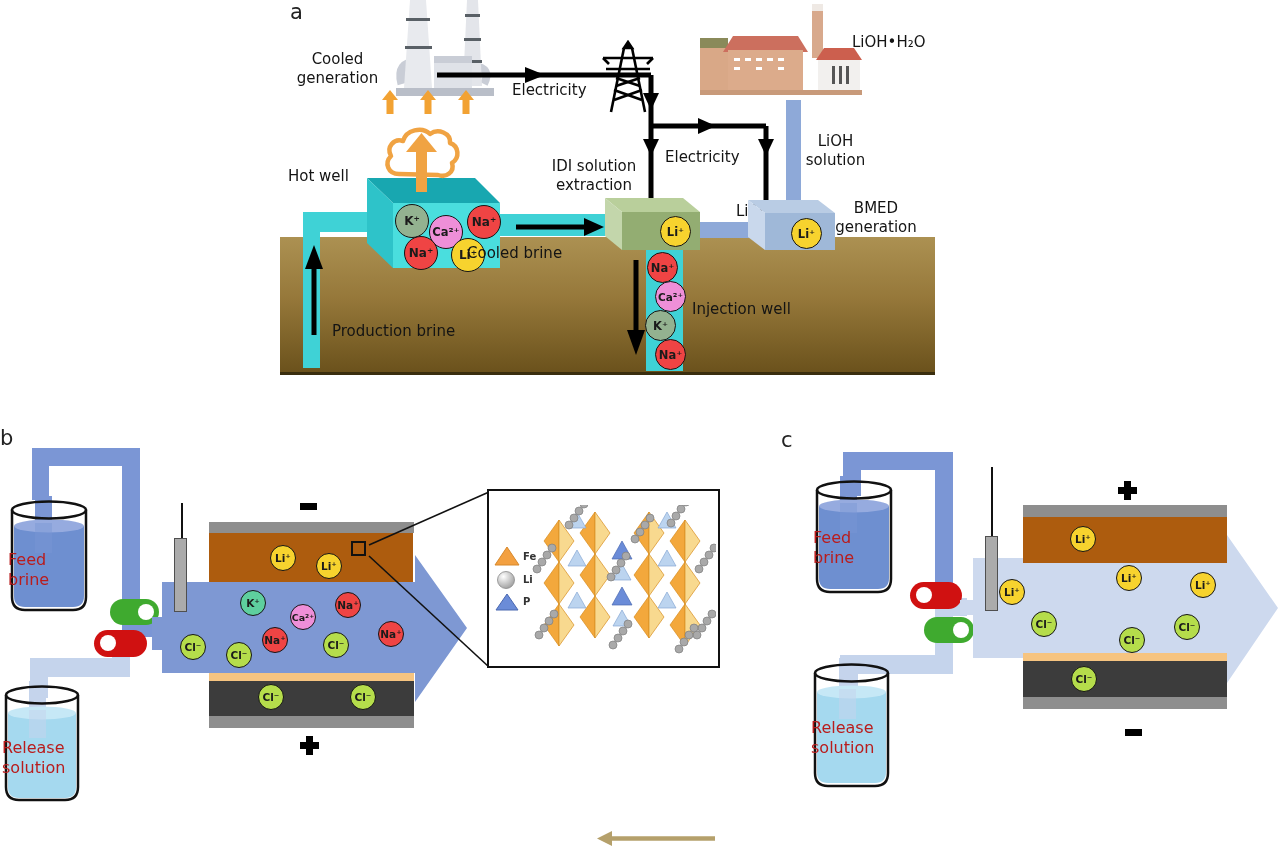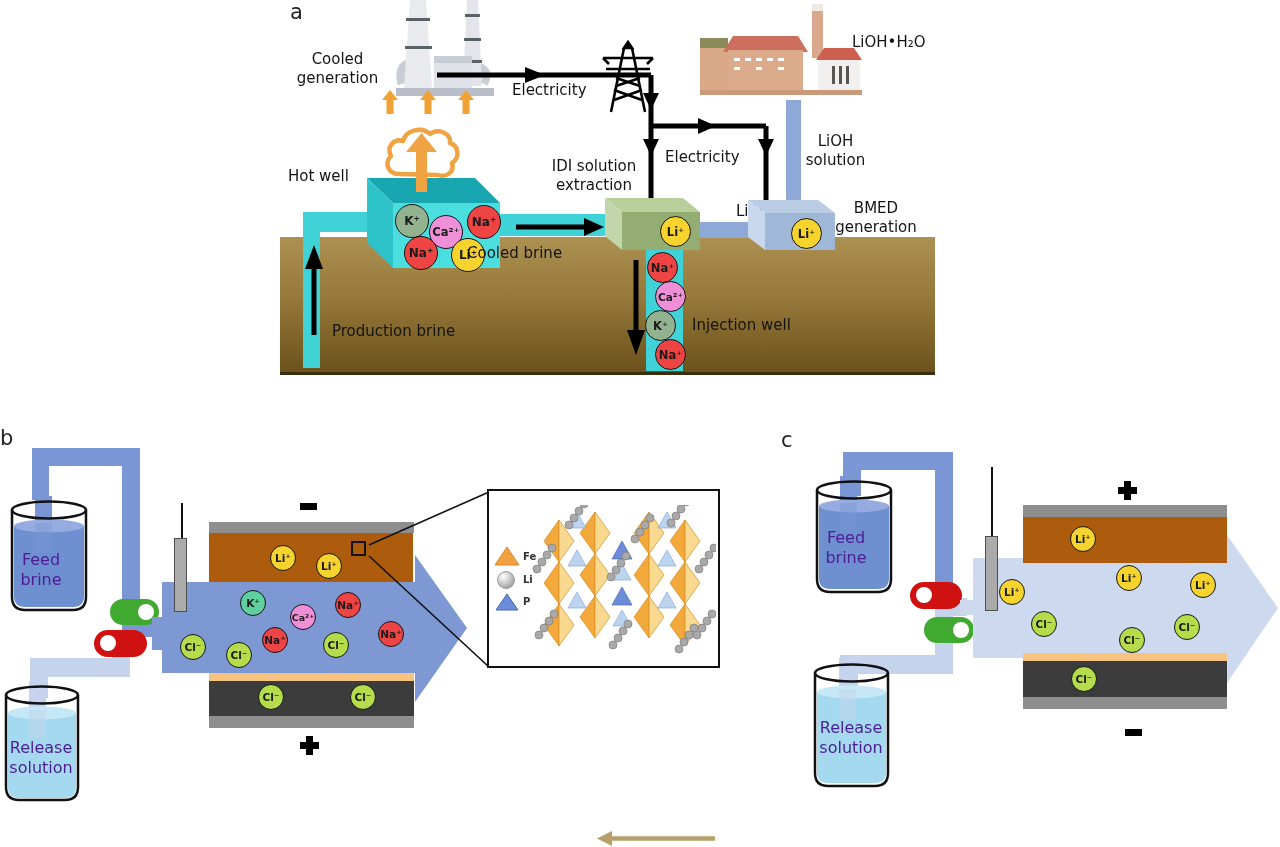--- a/index.html
+++ b/index.html
@@ -16,21 +16,21 @@
   .ion-sm { width:26px; height:26px; font-size:10.5px; }
   .na { background:#ef4444; } .cl { background:#b5dd4b; } .li { background:#f7d32e; }
   .ka { background:#93b290; } .kb { background:#5ecf9e; } .ca { background:#ee8fd8; }
   .pipe-cyan  { position:absolute; background:#3fd2d6; }
   .pipe-blue  { position:absolute; background:#7b96d5; }
   .pipe-light { position:absolute; background:#c5d4ec; }
   .pipe-steel { position:absolute; background:#8ea9d8; }
   .valve { position:absolute; border-radius:14px; }
   .valve .dot { position:absolute; top:5px; width:16px; height:16px; border-radius:50%; background:#fff; }
   .v-green { background:#3faa2f; } .v-red { background:#d01111; }
-  .beaker-text { position:absolute; font-size:16px; line-height:1.25; color:#4c1d95; text-align:center; }
+  .beaker-text { position:absolute; font-size:16px; line-height:1.25; color:#b91c1c; text-align:left; }
   .bar-h { position:absolute; background:#000; }
   .electrode-brown { position:absolute; background:#ad5c0e; }
   .electrode-dark  { position:absolute; background:#3c3c3c; }
   .electrode-frame { position:absolute; background:#8e8e8e; }
   .membrane { position:absolute; background:#f6c480; }
   .ref-rod  { position:absolute; background:#ababab; border:1px solid #4f4f4f; box-sizing:border-box; }
   .ref-wire { position:absolute; background:#111; }
   .inset-label { position:absolute; font-weight:bold; font-size:10px; color:#333; }
 </style>
 </head>
@@ -198,21 +198,21 @@
     <line x1="2" y1="10" x2="72" y2="10" stroke="#000" stroke-width="5"></line>
     <polygon points="70,1 90,10 70,19" fill="#000"></polygon>
   </svg>
   <svg class="abs" style="left:625px;top:258px" width="22" height="100">
     <line x1="11" y1="2" x2="11" y2="74" stroke="#000" stroke-width="5"></line>
     <polygon points="2,72 20,72 11,97" fill="#000"></polygon>
   </svg>
 
   <div class="lbl" style="left:467px;top:244px">Cooled brine</div>
   <div class="lbl" style="left:332px;top:322px">Production brine</div>
-  <div class="lbl" style="left:692px;top:316px">Injection well</div>
+  <div class="lbl" style="left:692px;top:300px">Injection well</div>
 
   <div class="ion ion-md na" style="left:647px;top:252px">Na⁺</div>
   <div class="ion ion-md ca" style="left:655px;top:281px;font-size:10.5px">Ca²⁺</div>
   <div class="ion ion-md ka" style="left:645px;top:310px">K⁺</div>
   <div class="ion ion-md na" style="left:655px;top:339px">Na⁺</div>
 
   <div class="panel-letter" style="left:0px;top:426px">b</div>
 
   <div class="pipe-blue" style="left:32px;top:448px;width:17px;height:52px;"></div>
   <div class="pipe-blue" style="left:32px;top:448px;width:108px;height:18px;"></div>

